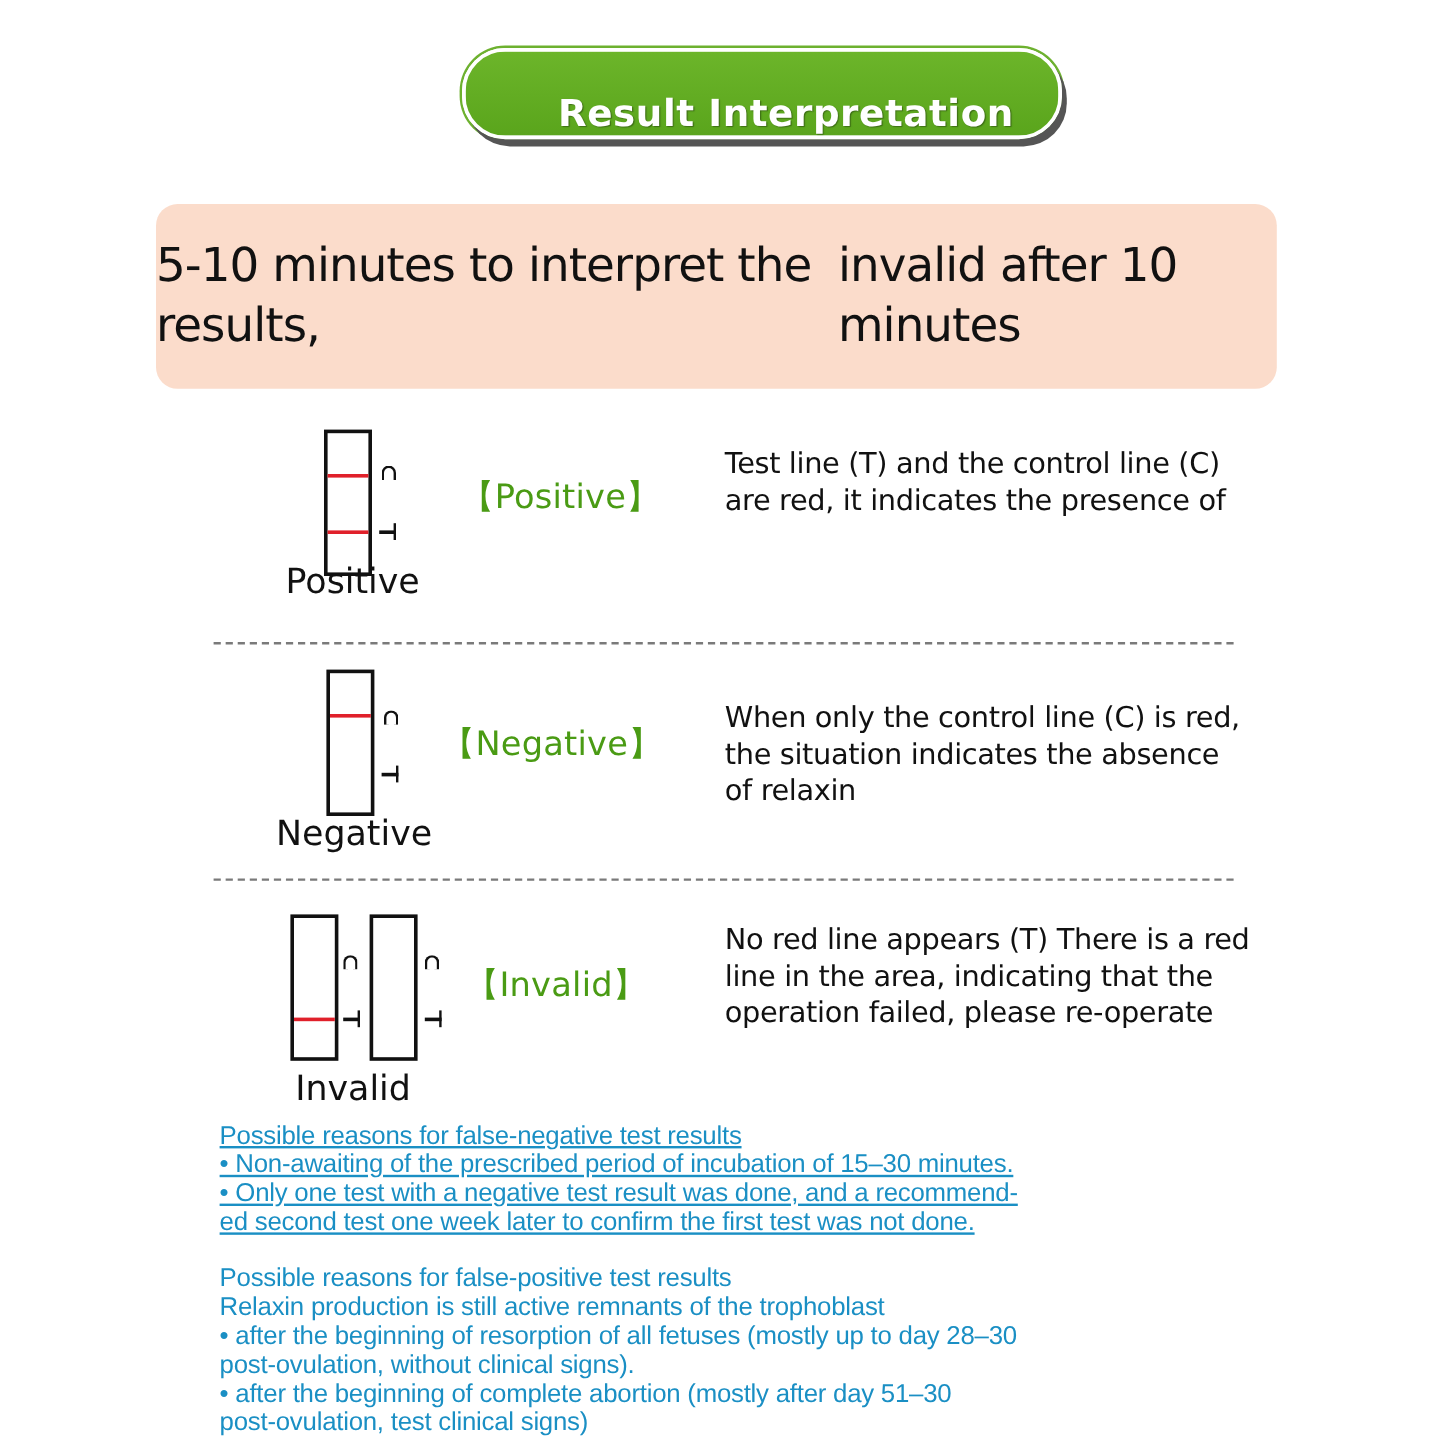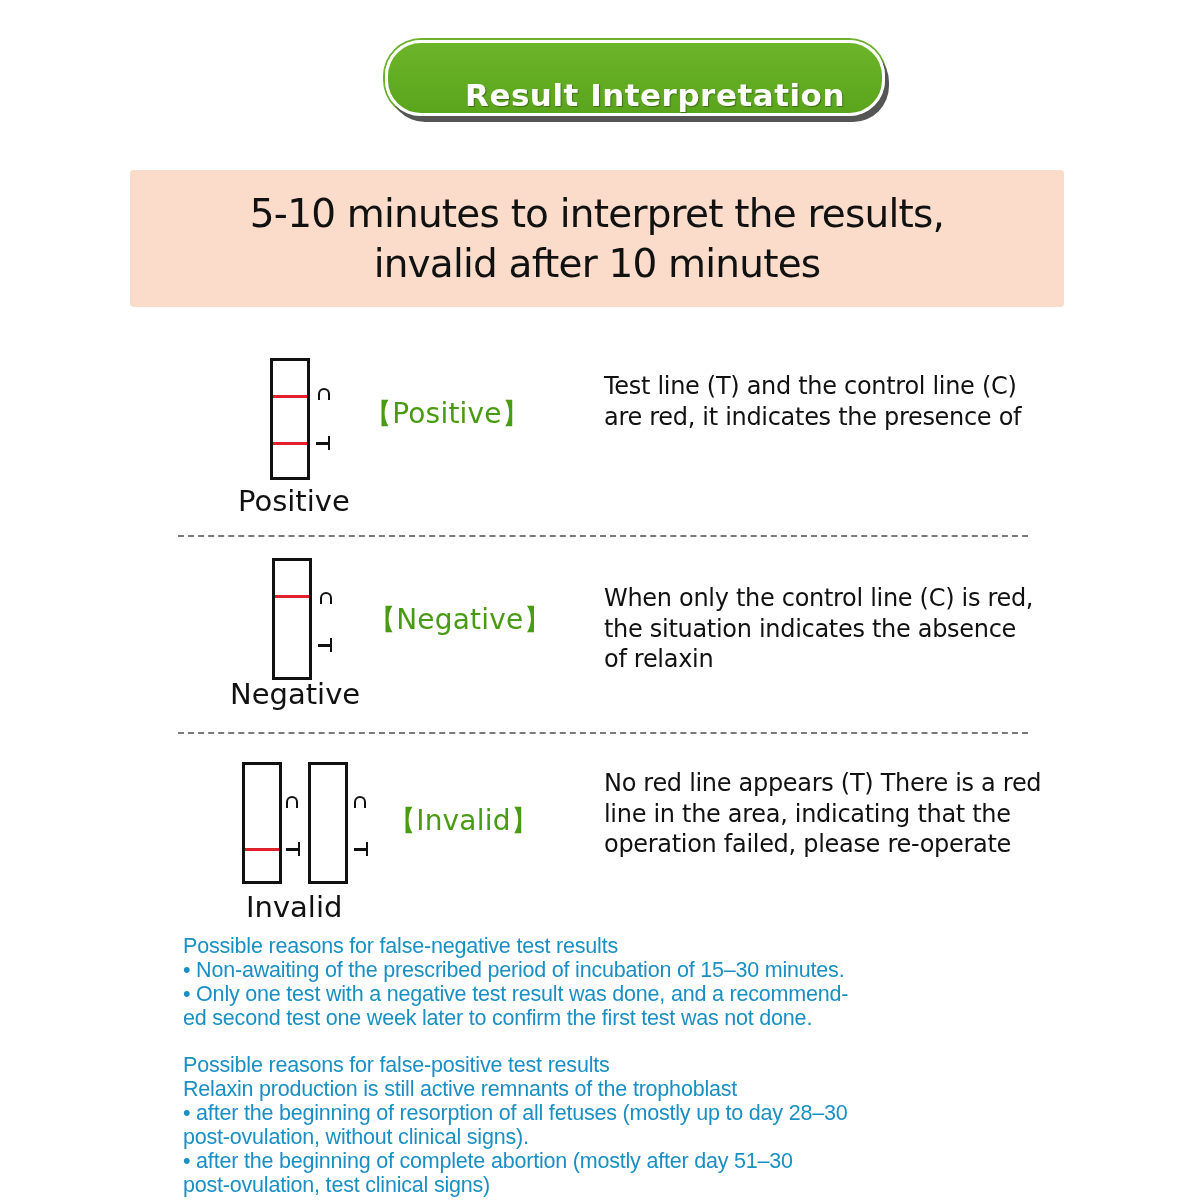--- a/index.html
+++ b/index.html
@@ -13,23 +13,23 @@
     background: linear-gradient(#6cb52a, #5aa51c);
     border: 3px solid #ffffff;
     box-shadow: 4px 6px 0 #555, 0 0 0 2px #6db12f;
     display: flex; align-items: flex-end; justify-content: center; margin-left: 20px;
   }
   .title-pill span {
     color: #fff; font-family: "DejaVu Sans", sans-serif; font-weight: bold; font-size: 31px;
     letter-spacing: 0.5px; text-shadow: 1px 1px 1px rgba(0,0,0,0.35); margin-left: 40px;
   }
   .time-box {
-    position: absolute; left: 130px; top: 170px; width: 934px; height: 137px;
-    background: #fbdccb; border-radius: 4px;
-    display: flex; flex-direction: column; align-items: center; justify-content: center;
+    position: absolute; left: 130px; top: 170px; width: 934px; height: 154px;
+    background: #fbdccb; border-radius: 18px;
+    display: flex; flex-direction: row; align-items: center; justify-content: center;
   }
   .time-box div {
     font-family: "DejaVu Sans", sans-serif; font-size: 39px; line-height: 50px; color: #111;
     letter-spacing: -0.8px;
   }
   .strip {
     position: absolute; border: 3px solid #111; background: #fff; box-sizing: border-box;
   }
   .redline { position: absolute; left: 0; right: 0; height: 3px; background: #e0202a; }
   .mark-c { width: 12px; height: 12px; border: 2.5px solid #111; border-bottom: none; border-radius: 12px 12px 0 0; transform: rotate(0deg); box-sizing: border-box;}
@@ -55,22 +55,22 @@
   <div>invalid after 10 minutes</div>
 </div>
 
 <div>
   <div class="strip" style="left:270px;top:358px;width:40px;height:122px;">
     <div class="redline" style="top:34px;"></div>
     <div class="redline" style="top:81px;"></div>
   </div>
   <div class="mark-c" style="position:absolute;left:318px;top:388px;"></div>
   <div class="mark-t" style="position:absolute;left:316px;top:435px;"></div>
-  <div class="strip-label" style="left:238px;top:484px;text-align:right;">Positive</div>
-  <div class="tag" style="left:364px;top:395px;text-align:center;">【Positive】</div>
+  <div class="strip-label" style="left:238px;top:467px;text-align:right;">Positive</div>
+  <div class="tag" style="left:384px;top:395px;text-align:center;">【Positive】</div>
   <div class="desc" style="left:560px;top:371px;">
     <div>Test line (T) and the control line (C)</div>
     <div>are red, it indicates the presence of</div>
   </div>
 </div>
 
 <div class="divider" style="top:535px;"></div>
 
 <div>
   <div class="strip" style="left:272px;top:558px;width:40px;height:122px;">
@@ -100,21 +100,21 @@
   <div class="mark-t" style="position:absolute;left:354px;top:841px;"></div>
   <div class="strip-label" style="left:246px;top:890px;">Invalid</div>
   <div class="tag" style="left:388px;top:802px;">【Invalid】</div>
   <div class="desc" style="left:560px;top:768px;">
     <div>No red line appears (T) There is a red</div>
     <div>line in the area, indicating that the</div>
     <div>operation failed, please re-operate</div>
   </div>
 </div>
 
-<div class="notes" style="top:934px;">
+<div class="notes" style="top:934px;text-decoration:underline;">
   <div>Possible reasons for false-negative test results</div>
   <div>• Non-awaiting of the prescribed period of incubation of 15–30 minutes.</div>
   <div>• Only one test with a negative test result was done, and a recommend-</div>
   <div>ed second test one week later to confirm the first test was not done.</div>
 </div>
 
 <div class="notes" style="top:1053px;">
   <div>Possible reasons for false-positive test results</div>
   <div>Relaxin production is still active remnants of the trophoblast</div>
   <div>• after the beginning of resorption of all fetuses (mostly up to day 28–30</div>

